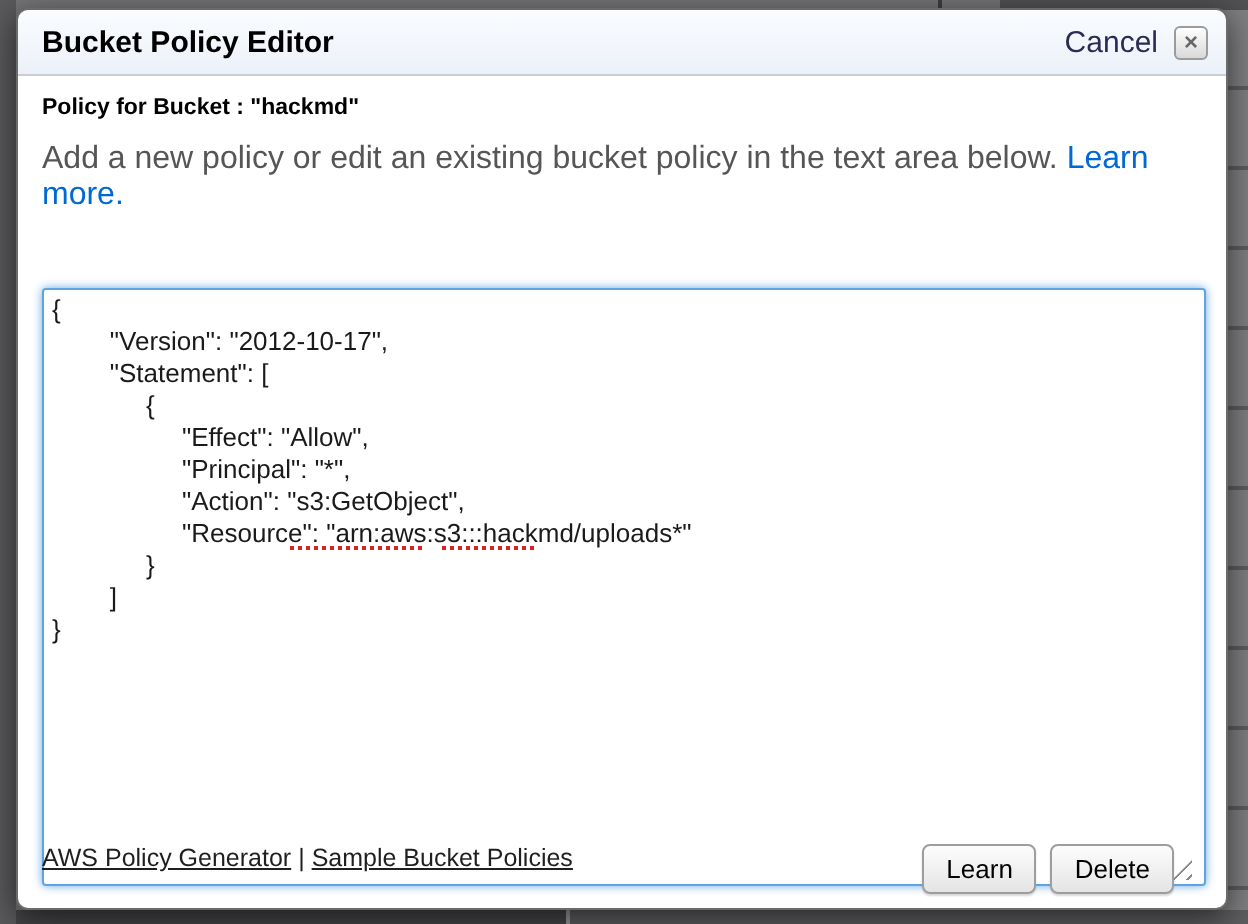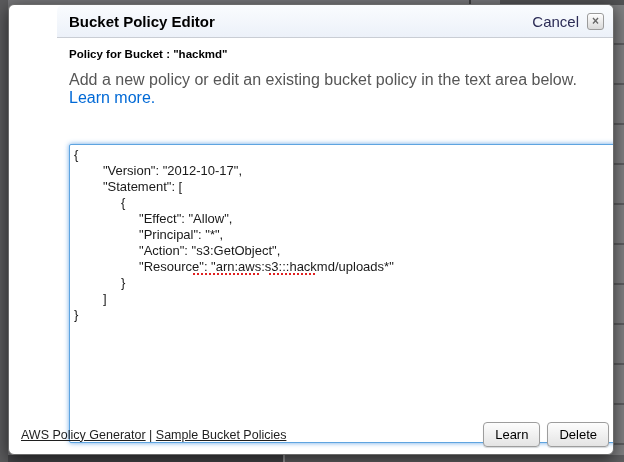--- a/index.html
+++ b/index.html
@@ -21,21 +21,20 @@
   .bg-bottom-strip { position:absolute; left:8px; bottom:0; width:616px; height:7px; background:#454548; }
   .bg-bottom-light { position:absolute; left:285px; bottom:0; width:339px; height:7px; background:#5e5e60; }
   .bg-bottom-div   { position:absolute; left:283px; bottom:0; width:2px; height:7px; background:#98989a; }
 
   
   .dialog {
     position: absolute; left: 8px; top: 4px; width: 606px; height: 451px;
     background: #fff; border: 1px solid #6b6b6b; border-radius: 6px;
     box-shadow: 0 4px 16px rgba(0,0,0,.6);
     overflow: hidden;
-    padding-left: 48px;
   }
   .dialog-header {
     display: flex; align-items: center;
     height: 33px; padding: 0 9px 0 12px;
     background: linear-gradient(#fafcfe, #ecf1f9);
     border-bottom: 1px solid #c9cdd4;
     border-radius: 6px 6px 0 0;
   }
   .dialog-title { flex: 1; font-size: 15px; font-weight: bold; color: #000; }
   .cancel-link  { font-size: 15px; color: #2b2b55; text-decoration: none; margin-right: 8px; cursor: pointer; }
@@ -70,22 +69,22 @@
   .squiggle-hackmd  { left: 200px; top: 129px; width: 46px; }
   .resize-handle {
     position: absolute; right: 3px; bottom: 3px; width: 10px; height: 10px;
     background: repeating-linear-gradient(135deg, transparent 0 2px, #8a8a8a 2px 3px, transparent 3px 5px);
     clip-path: polygon(100% 0, 100% 100%, 0 100%);
     cursor: nwse-resize;
   }
 
   
   .dialog-footer {
-    position: absolute; left: 12px; right: 4px; bottom: 7px;
-    display: flex; align-items: center;
+    position: absolute; left: 12px; right: 26px; bottom: 7px;
+    display: flex; 
   }
   .footer-links { flex: 1; font-size: 12.5px; color: #1f1f1f; }
   .footer-link  { color: #1f1f1f; text-decoration: underline; cursor: pointer; }
   .link-sep { color: #1f1f1f; }
   .btn {
     font-family: "Liberation Sans", sans-serif;
     font-size: 13px; color: #000;
     padding: 4px 11px; margin-left: 7px;
     background: linear-gradient(#fdfdfd, #e4e4e4);
     border: 1px solid #9d9d9d; border-radius: 4px;

